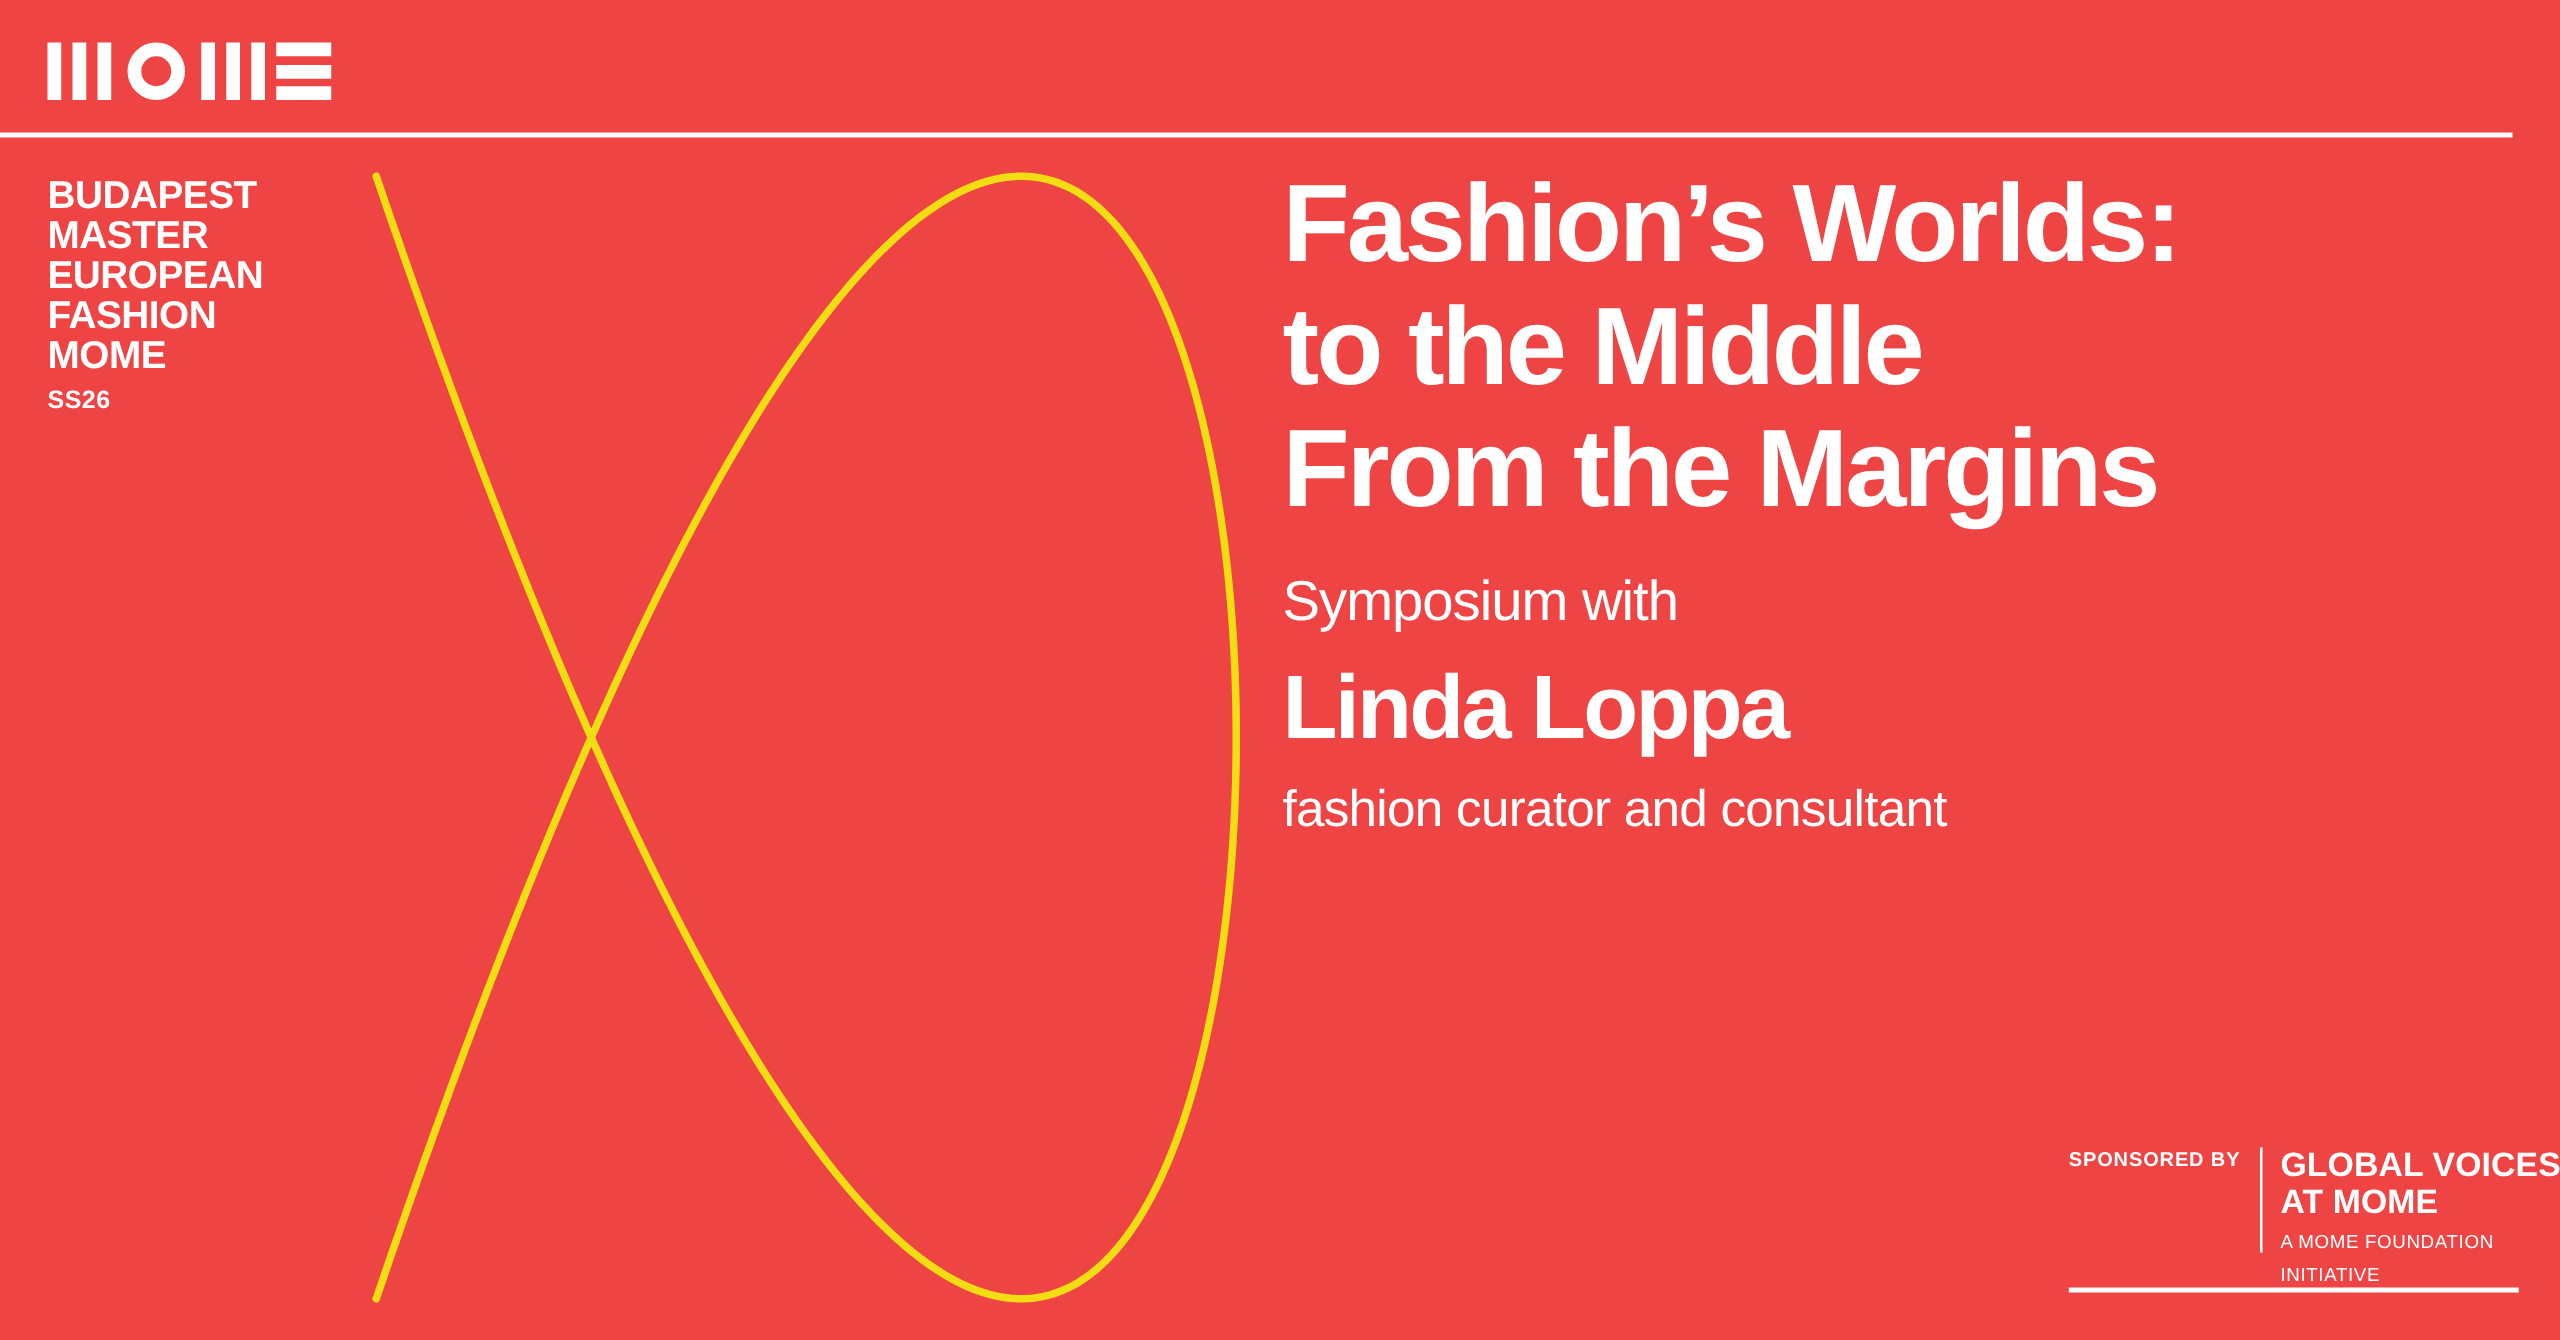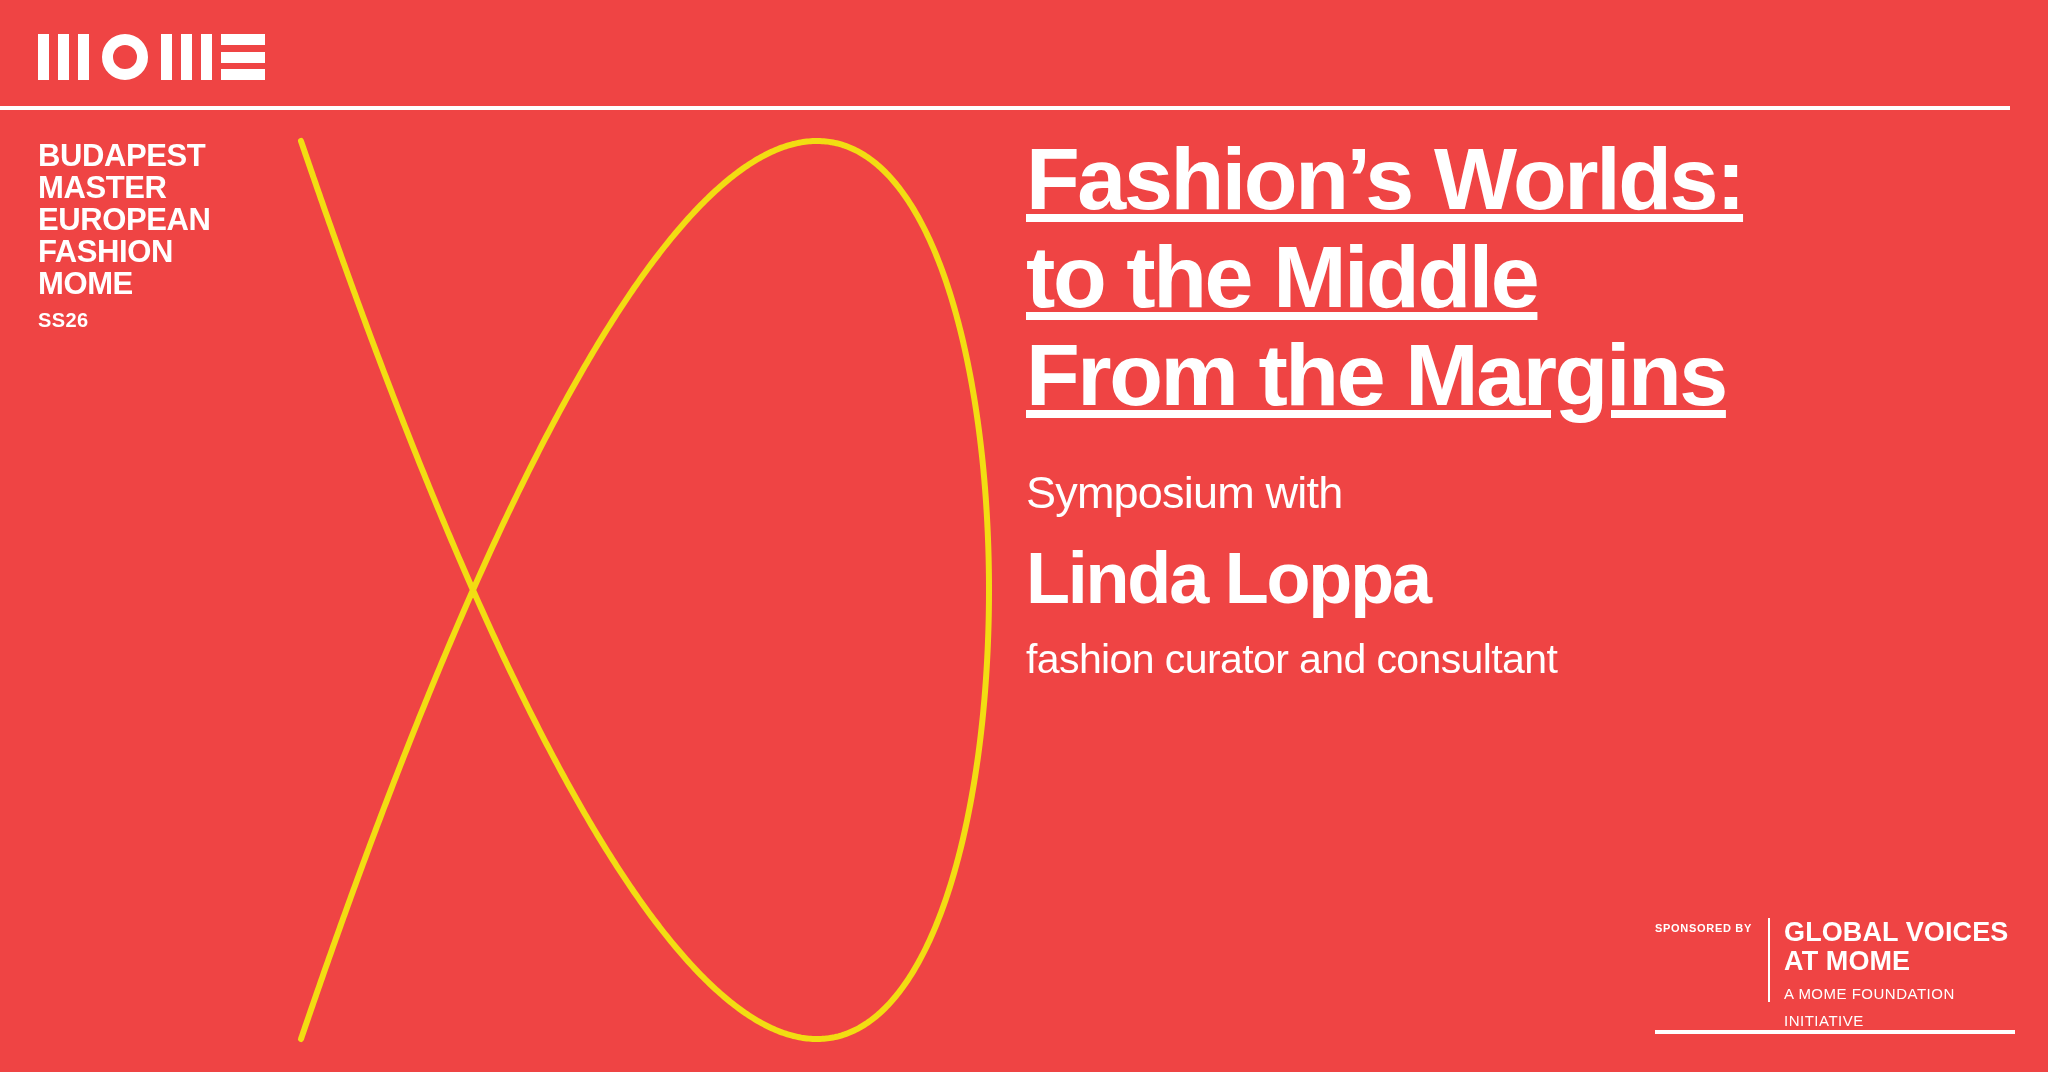--- a/index.html
+++ b/index.html
@@ -116,26 +116,25 @@
     top: 130px;
     width: 990px;
   }
   .title {
     font-weight: bold;
     font-size: 88px;
     line-height: 98px;
     letter-spacing: -2.4px;
     color: #ffffff;
     margin: 0;
-    text-decoration: underline;
   }
   .title .tl { display: block; white-space: nowrap; }
 
   .symposium-with {
-    margin-top: 44px;
+    margin-top: 32px;
     font-size: 45px;
     line-height: 50px;
     letter-spacing: -0.8px;
     font-weight: 400;
     color: #ffffff;
   }
   .speaker-name {
     margin-top: 14px;
     font-weight: bold;
     font-size: 72px;
@@ -173,21 +172,21 @@
     left: 1655px;
     top: 918px;
     width: 360px;
   }
   .sponsor-row {
     display: flex;
     align-items: flex-start;
   }
   .sponsor-by {
     font-weight: bold;
-    font-size: 11px;
+    font-size: 16px;
     line-height: 17px;
     letter-spacing: 0.7px;
     color: #ffffff;
     padding-top: 2px;
     white-space: nowrap;
   }
   .sponsor-divider {
     width: 2px;
     height: 84px;
     background: #ffffff;

